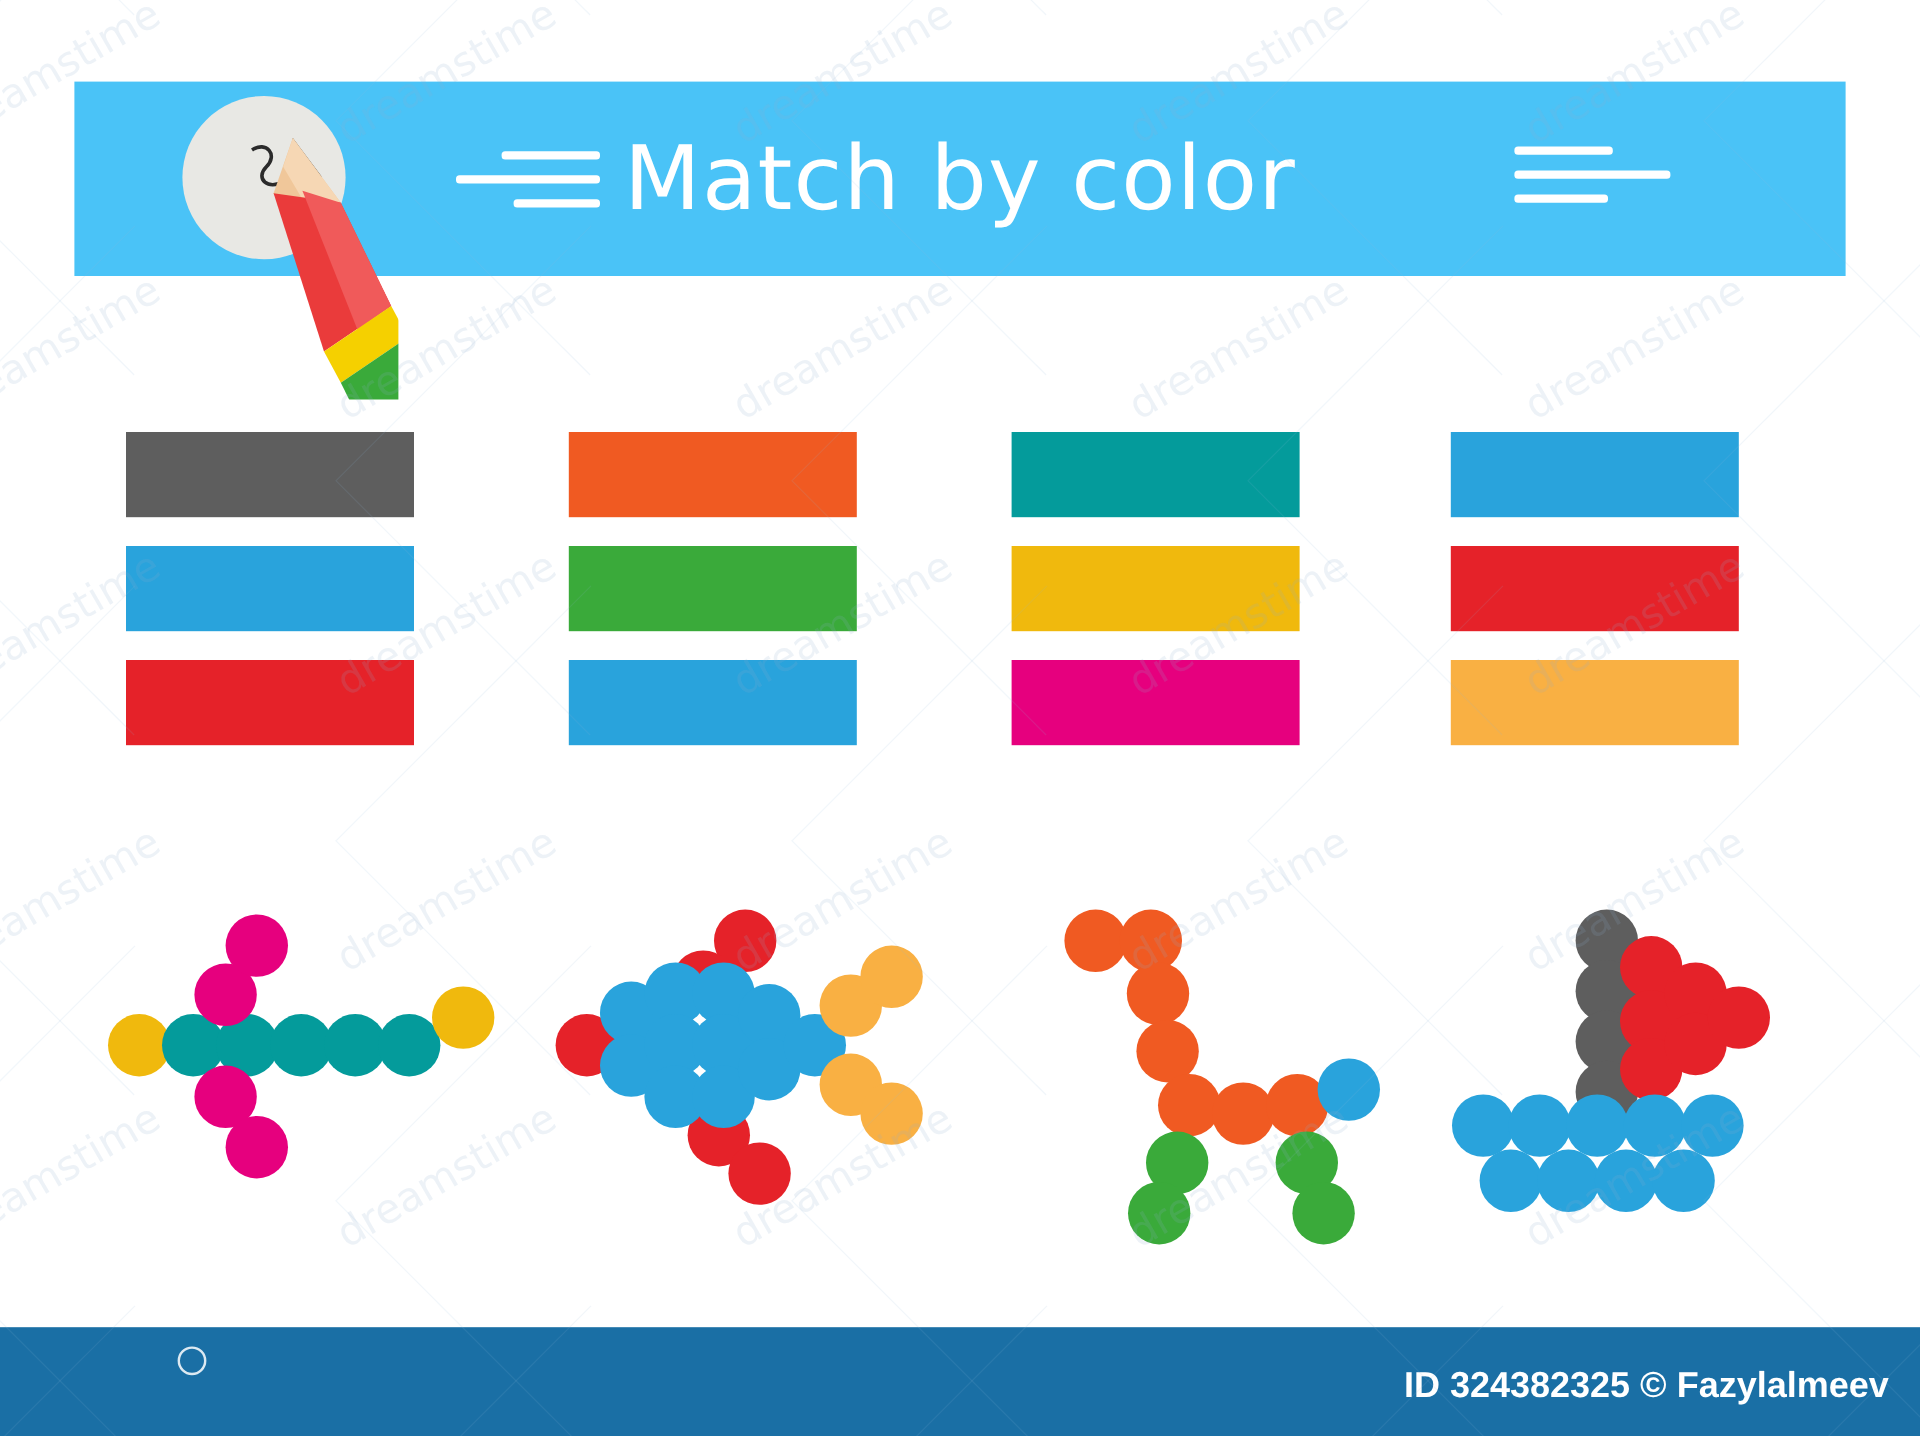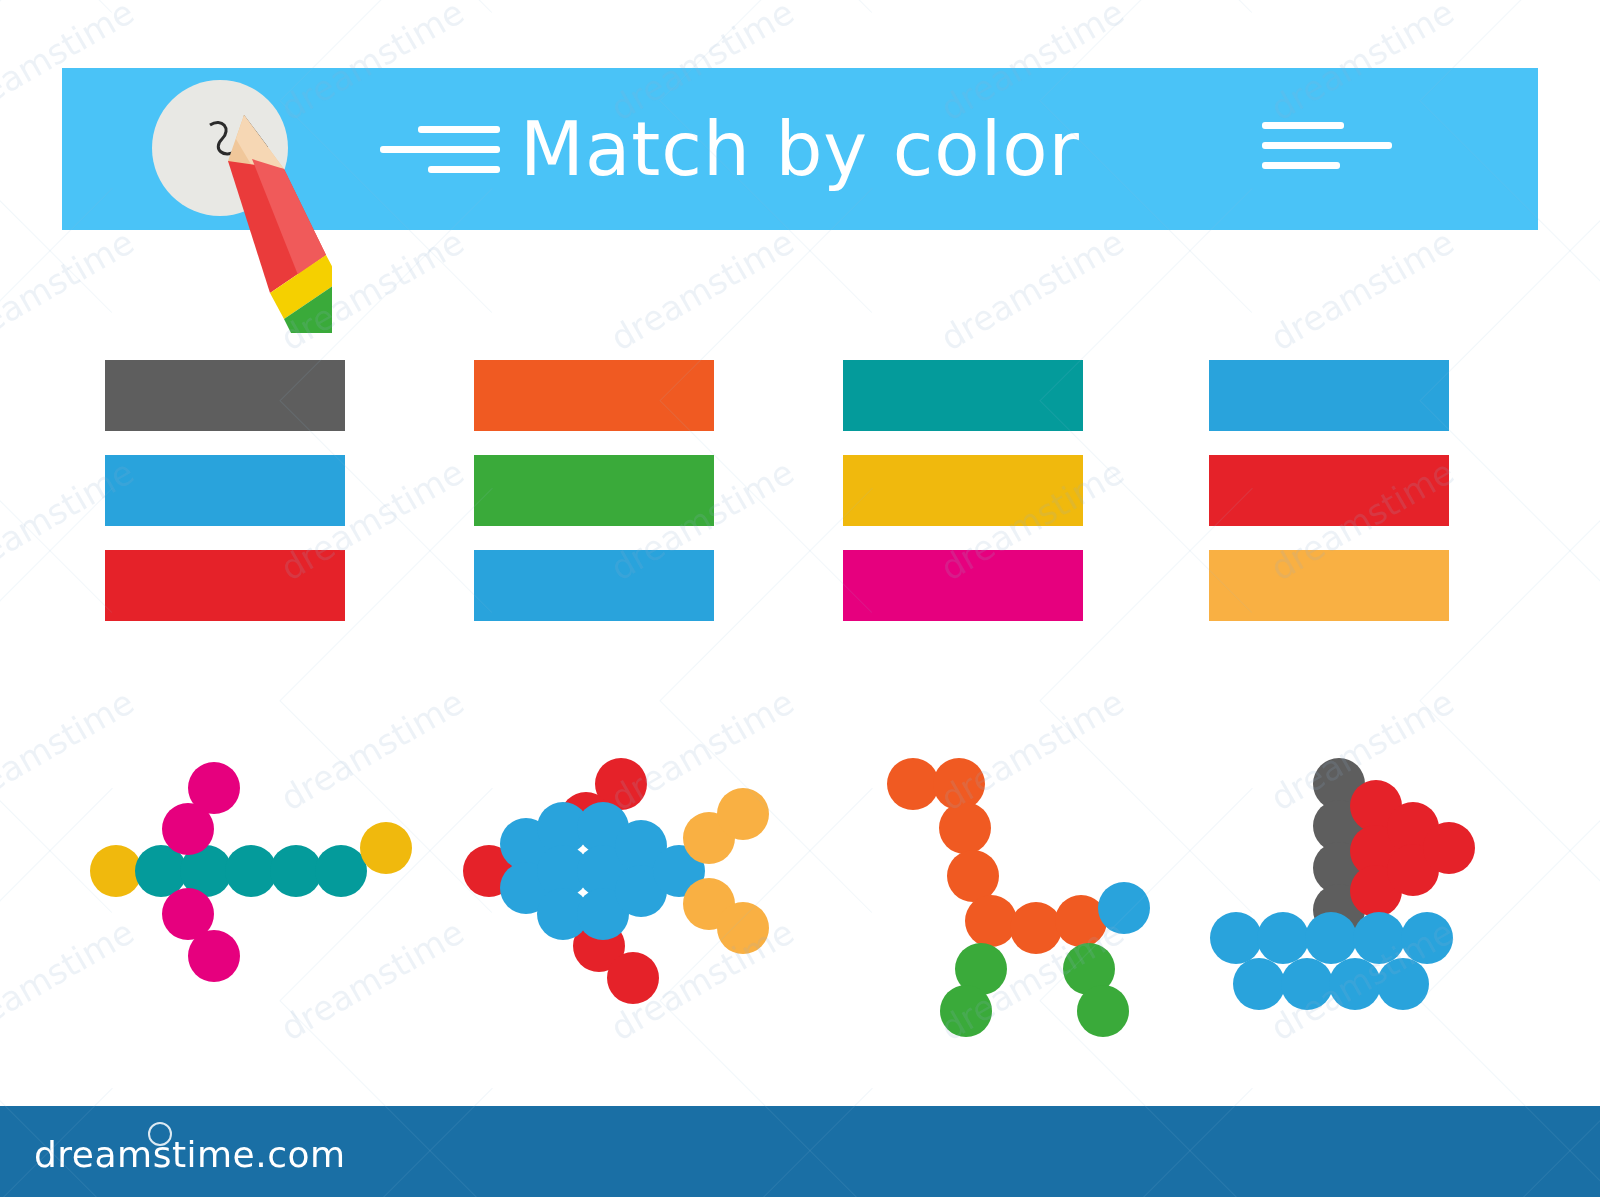--- a/index.html
+++ b/index.html
@@ -301,22 +301,22 @@
       <div class="dot" style="left: 158px; top: 172px; width: 52px; height: 52px; background: rgb(41, 163, 220);"></div>
       <div class="dot" style="left: 206px; top: 172px; width: 52px; height: 52px; background: rgb(41, 163, 220);"></div>
       <div class="dot" style="left: 38px; top: 218px; width: 52px; height: 52px; background: rgb(41, 163, 220);"></div>
       <div class="dot" style="left: 86px; top: 218px; width: 52px; height: 52px; background: rgb(41, 163, 220);"></div>
       <div class="dot" style="left: 134px; top: 218px; width: 52px; height: 52px; background: rgb(41, 163, 220);"></div>
       <div class="dot" style="left: 182px; top: 218px; width: 52px; height: 52px; background: rgb(41, 163, 220);"></div>
     </div>
 </div>
 
 <div id="footer-bar">
-  <div id="footer-logo">dreamstime.com</div>
   <div id="footer-logo-mark"></div>
+  <div id="footer-credit">ID 324382325 © Fazylalmeev</div>
 </div>
 
 <div class="wm" style="left: -60px; top: 40px;">dreamstime</div>
 <div class="wm" style="left: 270px; top: 40px;">dreamstime</div>
 <div class="wm" style="left: 600px; top: 40px;">dreamstime</div>
 <div class="wm" style="left: 930px; top: 40px;">dreamstime</div>
 <div class="wm" style="left: 1260px; top: 40px;">dreamstime</div>
 <div class="wm" style="left: 1590px; top: 40px;">dreamstime</div>
 <div class="wm" style="left: -60px; top: 270px;">dreamstime</div>
 <div class="wm" style="left: 270px; top: 270px;">dreamstime</div>

